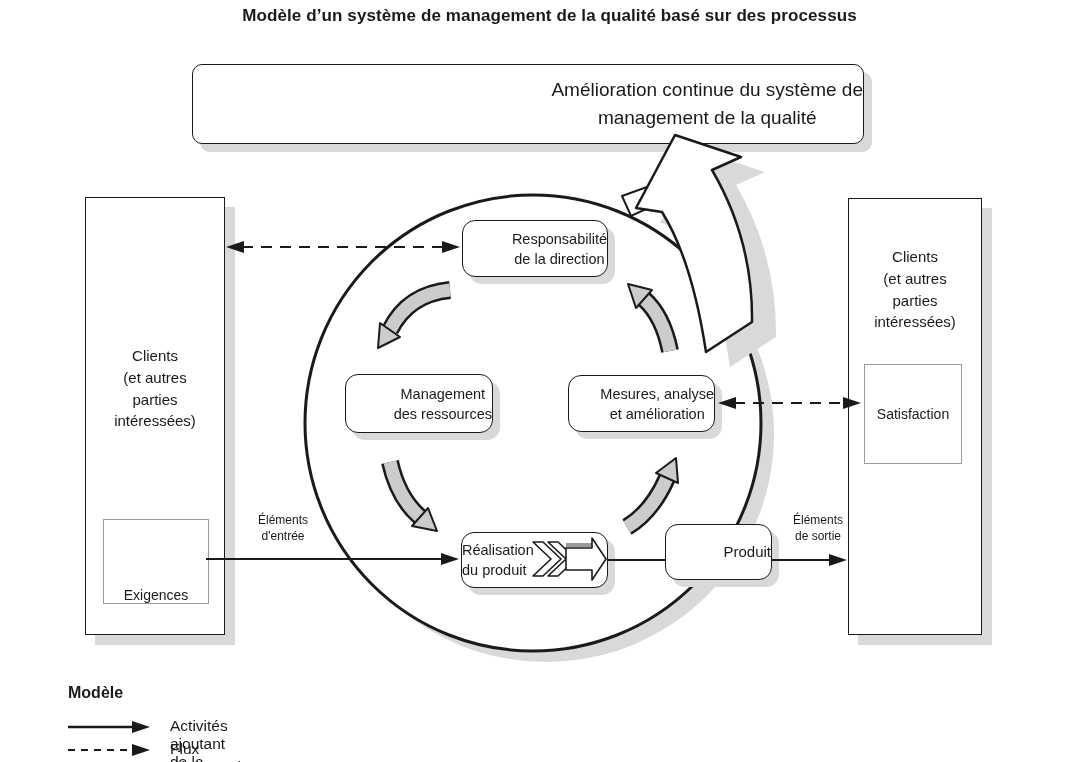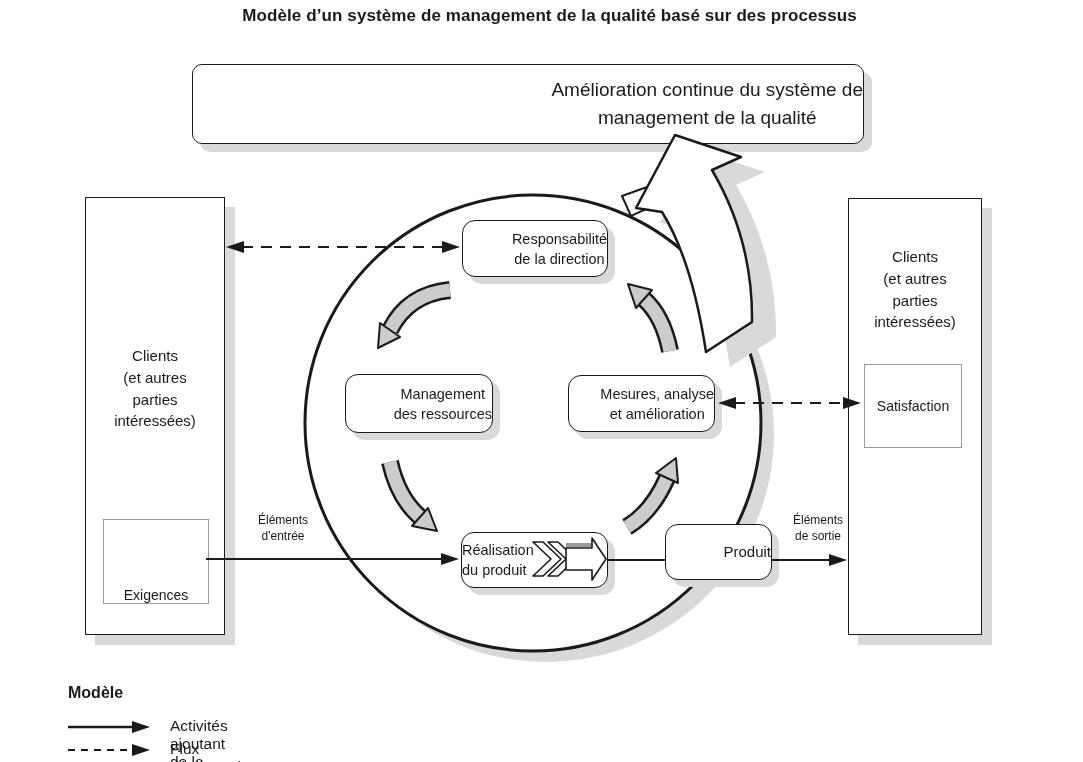--- a/index.html
+++ b/index.html
@@ -39,21 +39,21 @@
     font-size:15px;line-height:1.45;white-space:pre-line;
   }
   #left-panel .panel-label{top:147px;}
   #right-panel .panel-label{top:47px;}
   .inner-box{
     position:absolute;background:#fff;border:1px solid #9a9a9a;
     display:flex;align-items:center;justify-content:center;
     font-size:14px;box-sizing:border-box;
   }
   #exigences-box{left:17px;top:321px;width:106px;height:85px;align-items:flex-end;}
-  #satisfaction-box{left:15px;top:165px;width:98px;height:84px;}
+  #satisfaction-box{left:15px;top:165px;width:98px;height:100px;}
   #resp-box{left:462px;top:220px;width:146px;height:57px;}
   #mgmt-box{left:345px;top:374px;width:148px;height:59px;padding-left:33px;}
   #mesures-box{left:568px;top:375px;width:147px;height:57px;}
   #realisation-box{left:461px;top:532px;width:147px;height:56px;justify-content:flex-start;text-align:left;}
   #produit-box{left:665px;top:524px;width:107px;height:56px;font-size:15px;}
   .flow-label{
     position:absolute;font-size:12px;line-height:1.32;text-align:center;
     white-space:pre-line;z-index:2;
   }
   #input-label{left:237px;top:513px;width:92px;}

